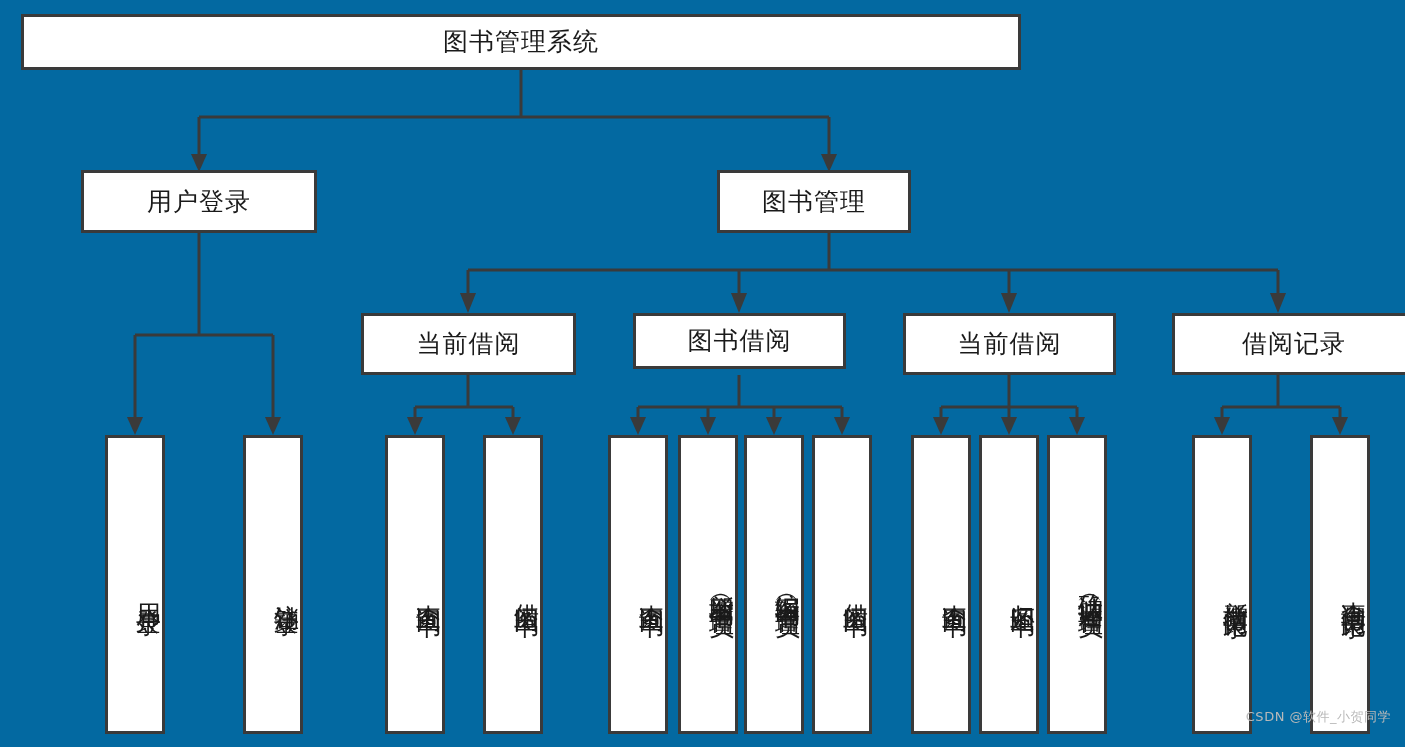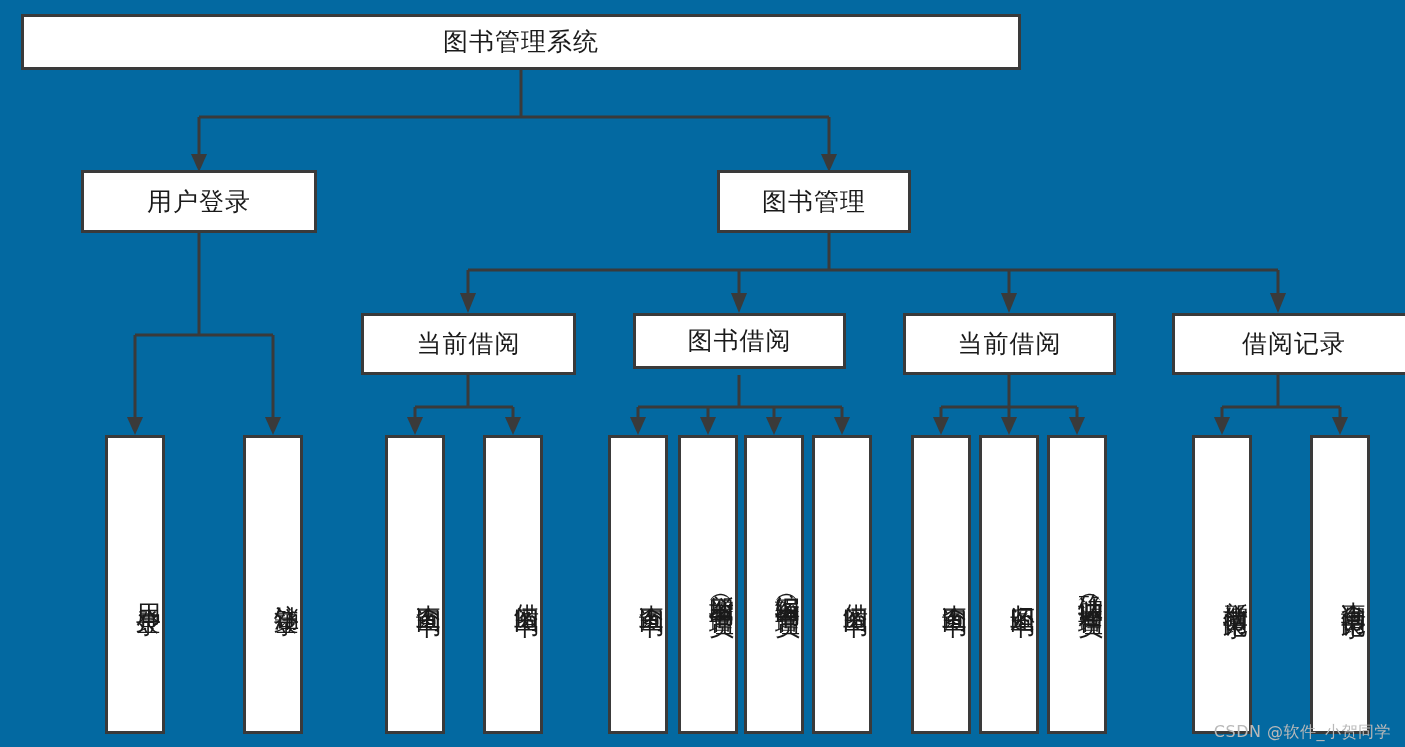--- a/index.html
+++ b/index.html
@@ -58,22 +58,22 @@
     stroke: #3a3a3a;
     stroke-width: 3;
     fill: none;
   }
   .arrowhead {
     fill: #3a3a3a;
   }
   #watermark {
     position: absolute;
     right: 14px;
-    bottom: 4px;
-    font-size: 16px;
+    bottom: 21px;
+    font-size: 13px;
     color: #b9b9b9;
     letter-spacing: 0.5px;
     white-space: nowrap;
   }
 </style>
 </head>
 <body>
 
 <div id="canvas">
 

